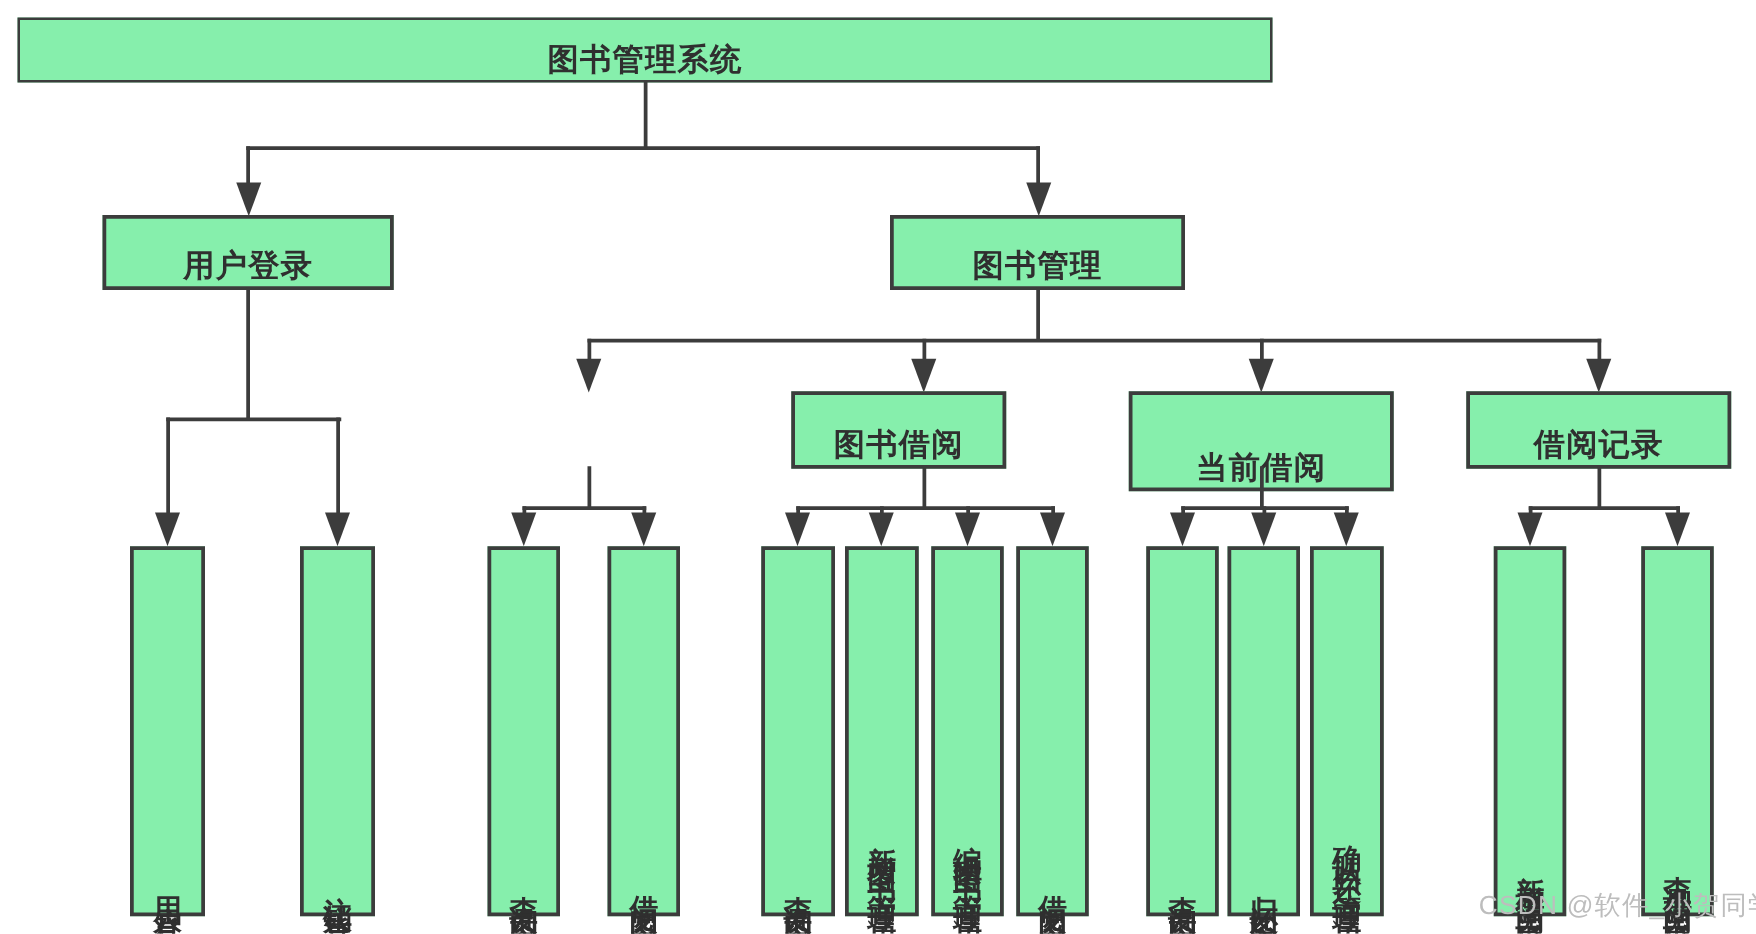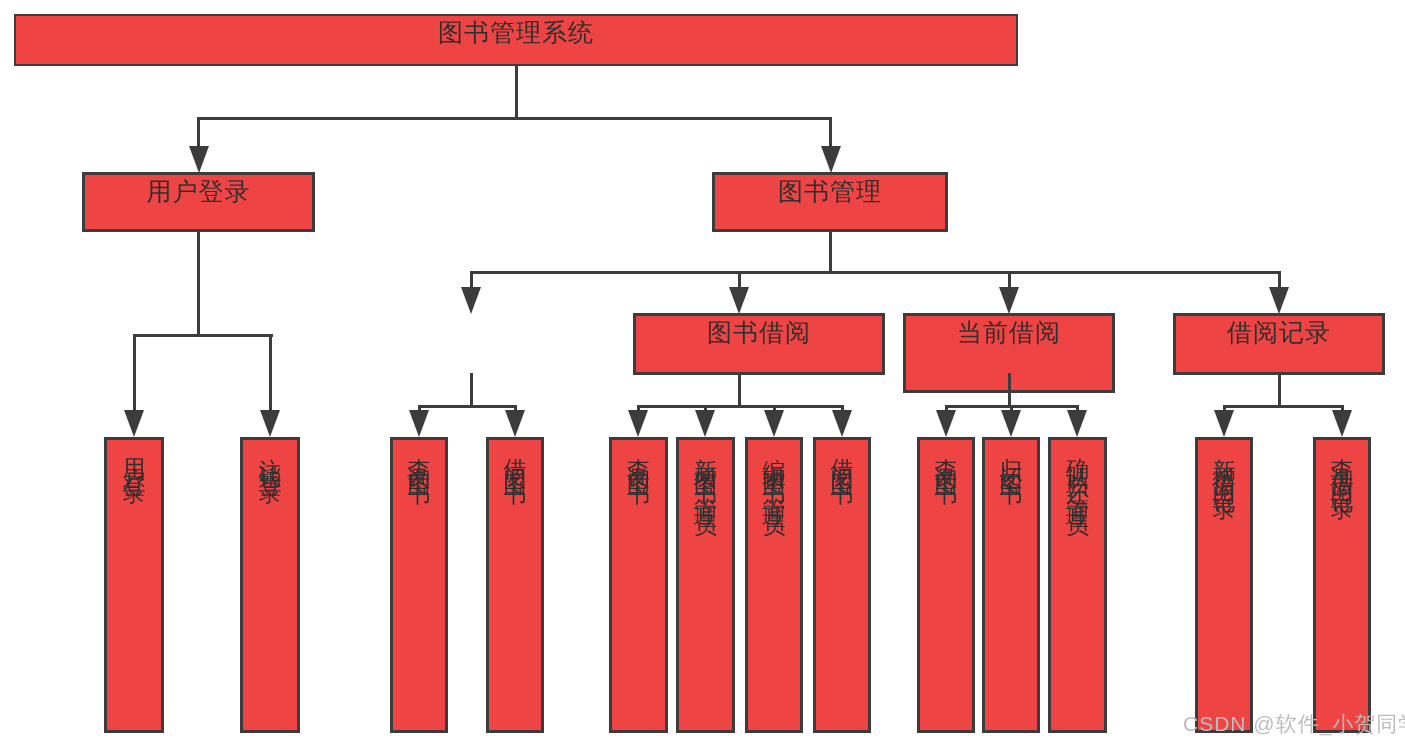--- a/index.html
+++ b/index.html
@@ -12,24 +12,25 @@
   html,body{background:var(--bg);}
   body{font-family:"Liberation Sans","DejaVu Sans",sans-serif;}
   .canvas{
     position:relative;
     width:1405px;height:747px;
     background:var(--bg);
     overflow:hidden;
   }
   .node{
     position:absolute;
-    background:#ef4444;
+    background:#86efac;
     border:3px solid var(--line);
-    display:flex;align-items:flex-start;justify-content:center;
+    display:flex;align-items:flex-end;justify-content:center;
     color:var(--text);
+    font-weight:bold;
   }
   .node .lbl{
     font-size:25px;
     letter-spacing:1px;
     white-space:nowrap;
     color:var(--text);
   }
   .root-node{border-width:2px;}
   .leaf .lbl{
     writing-mode:vertical-lr;
@@ -90,21 +91,21 @@
   <div class="hline" style="left:470px;top:271px;width:811px"></div>
   <div class="vline" style="left:470px;top:271px;height:20px"></div>
   <div class="arrow" style="left:461px;top:287px"></div>
   <div class="vline" style="left:738px;top:271px;height:20px"></div>
   <div class="arrow" style="left:729px;top:287px"></div>
   <div class="vline" style="left:1008px;top:271px;height:20px"></div>
   <div class="arrow" style="left:999px;top:287px"></div>
   <div class="vline" style="left:1278px;top:271px;height:20px"></div>
   <div class="arrow" style="left:1269px;top:287px"></div>
 
-  <div class="node" style="left:633px;top:313px;width:252px;height:62px">
+  <div class="node" style="left:633px;top:313px;width:172px;height:62px">
     <span class="lbl">图书借阅</span>
   </div>
   <div class="node" style="left:903px;top:313px;width:212px;height:80px">
     <span class="lbl">当前借阅</span>
   </div>
   <div class="node" style="left:1173px;top:313px;width:212px;height:62px">
     <span class="lbl">借阅记录</span>
   </div>
 
   <div class="vline" style="left:470px;top:373px;height:34px"></div>

